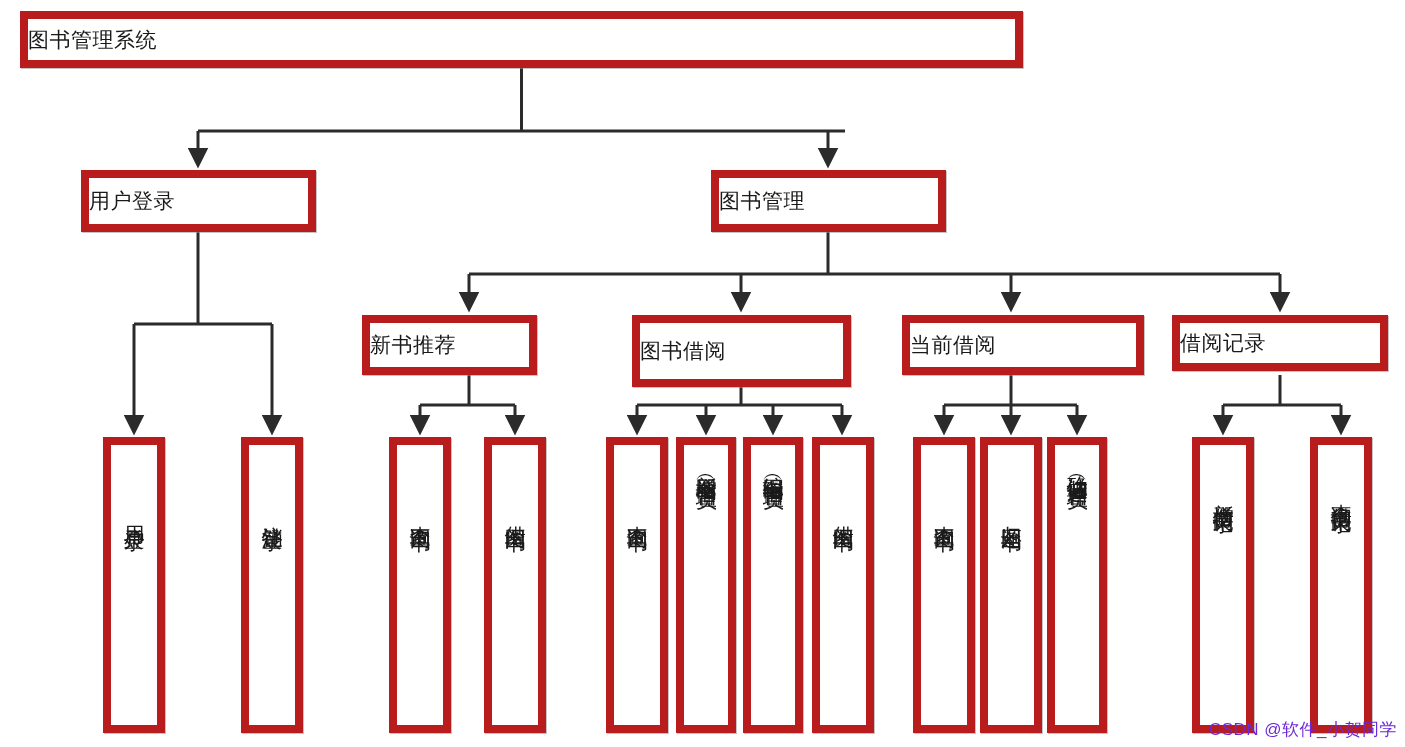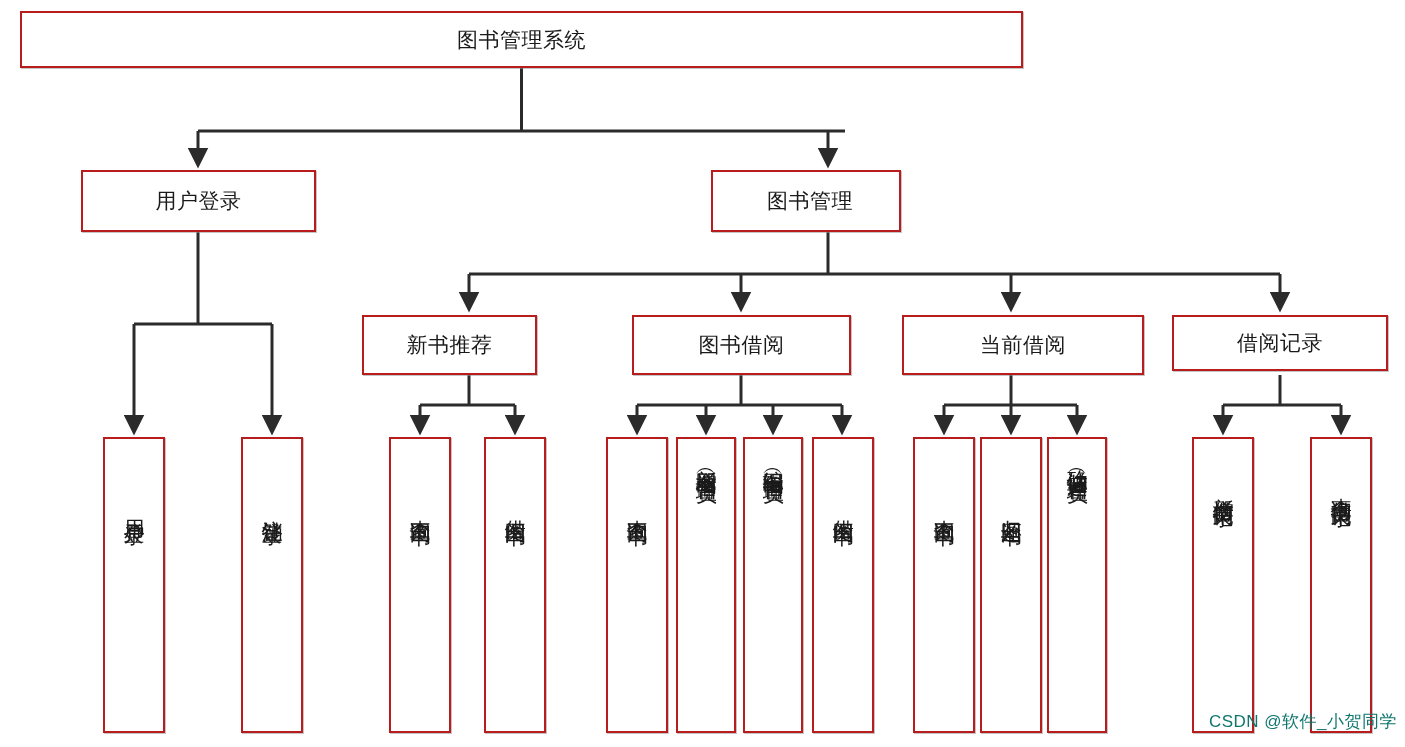--- a/index.html
+++ b/index.html
@@ -24,25 +24,24 @@
     position: absolute;
     left: 0;
     top: 0;
     width: 1405px;
     height: 747px;
     pointer-events: none;
   }
   .node {
     position: absolute;
     box-sizing: border-box;
-    border: 2px solid #b91c1c;
+    border: 8px solid #b91c1c;
     background: #ffffff;
     display: flex;
     align-items: center;
-    justify-content: center;
     color: #1a1a1a;
     box-shadow: 1px 1px 0 rgba(150,150,150,0.55);
   }
   .node-label {
     display: block;
     text-align: center;
     letter-spacing: 0.5px;
   }
   .node.horizontal .node-label {
     font-size: 21px;
@@ -67,23 +66,23 @@
   }
   .node.vertical.midlow .node-label {
     margin-top: 30px;
   }
   .node.vertical.top .node-label {
     margin-top: 2px;
   }
   .watermark {
     position: absolute;
     right: 8px;
-    bottom: 14px;
+    bottom: 6px;
     font-size: 17px;
-    color: #0f766e;
+    color: #6d28d9;
     white-space: nowrap;
     letter-spacing: 0.5px;
     user-select: none;
   }
 </style>
 </head>
 <body>
 
 <div id="diagram-root">
 
@@ -137,28 +136,28 @@
     </g>
   </svg>
 
   <div class="node horizontal" style="left:20px; top:11px; width:1003px; height:57px;">
     <span class="node-label">图书管理系统</span>
   </div>
 
   <div class="node horizontal" style="left:81px; top:170px; width:235px; height:62px;">
     <span class="node-label">用户登录</span>
   </div>
-  <div class="node horizontal" style="left:711px; top:170px; width:190px; height:62px;padding-left:8px;">
+  <div class="node horizontal" style="left:711px; top:170px; width:235px; height:62px;">
     <span class="node-label">图书管理</span>
   </div>
 
   <div class="node horizontal" style="left:362px; top:315px; width:175px; height:60px;">
     <span class="node-label">新书推荐</span>
   </div>
-  <div class="node horizontal" style="left:632px; top:315px; width:219px; height:60px;">
+  <div class="node horizontal" style="left:632px; top:315px; width:219px; height:72px;">
     <span class="node-label">图书借阅</span>
   </div>
   <div class="node horizontal" style="left:902px; top:315px; width:242px; height:60px;">
     <span class="node-label">当前借阅</span>
   </div>
   <div class="node horizontal" style="left:1172px; top:315px; width:216px; height:56px;">
     <span class="node-label">借阅记录</span>
   </div>
 
   <div class="node vertical mid" style="left:103px; top:437px; width:62px; height:296px;">

